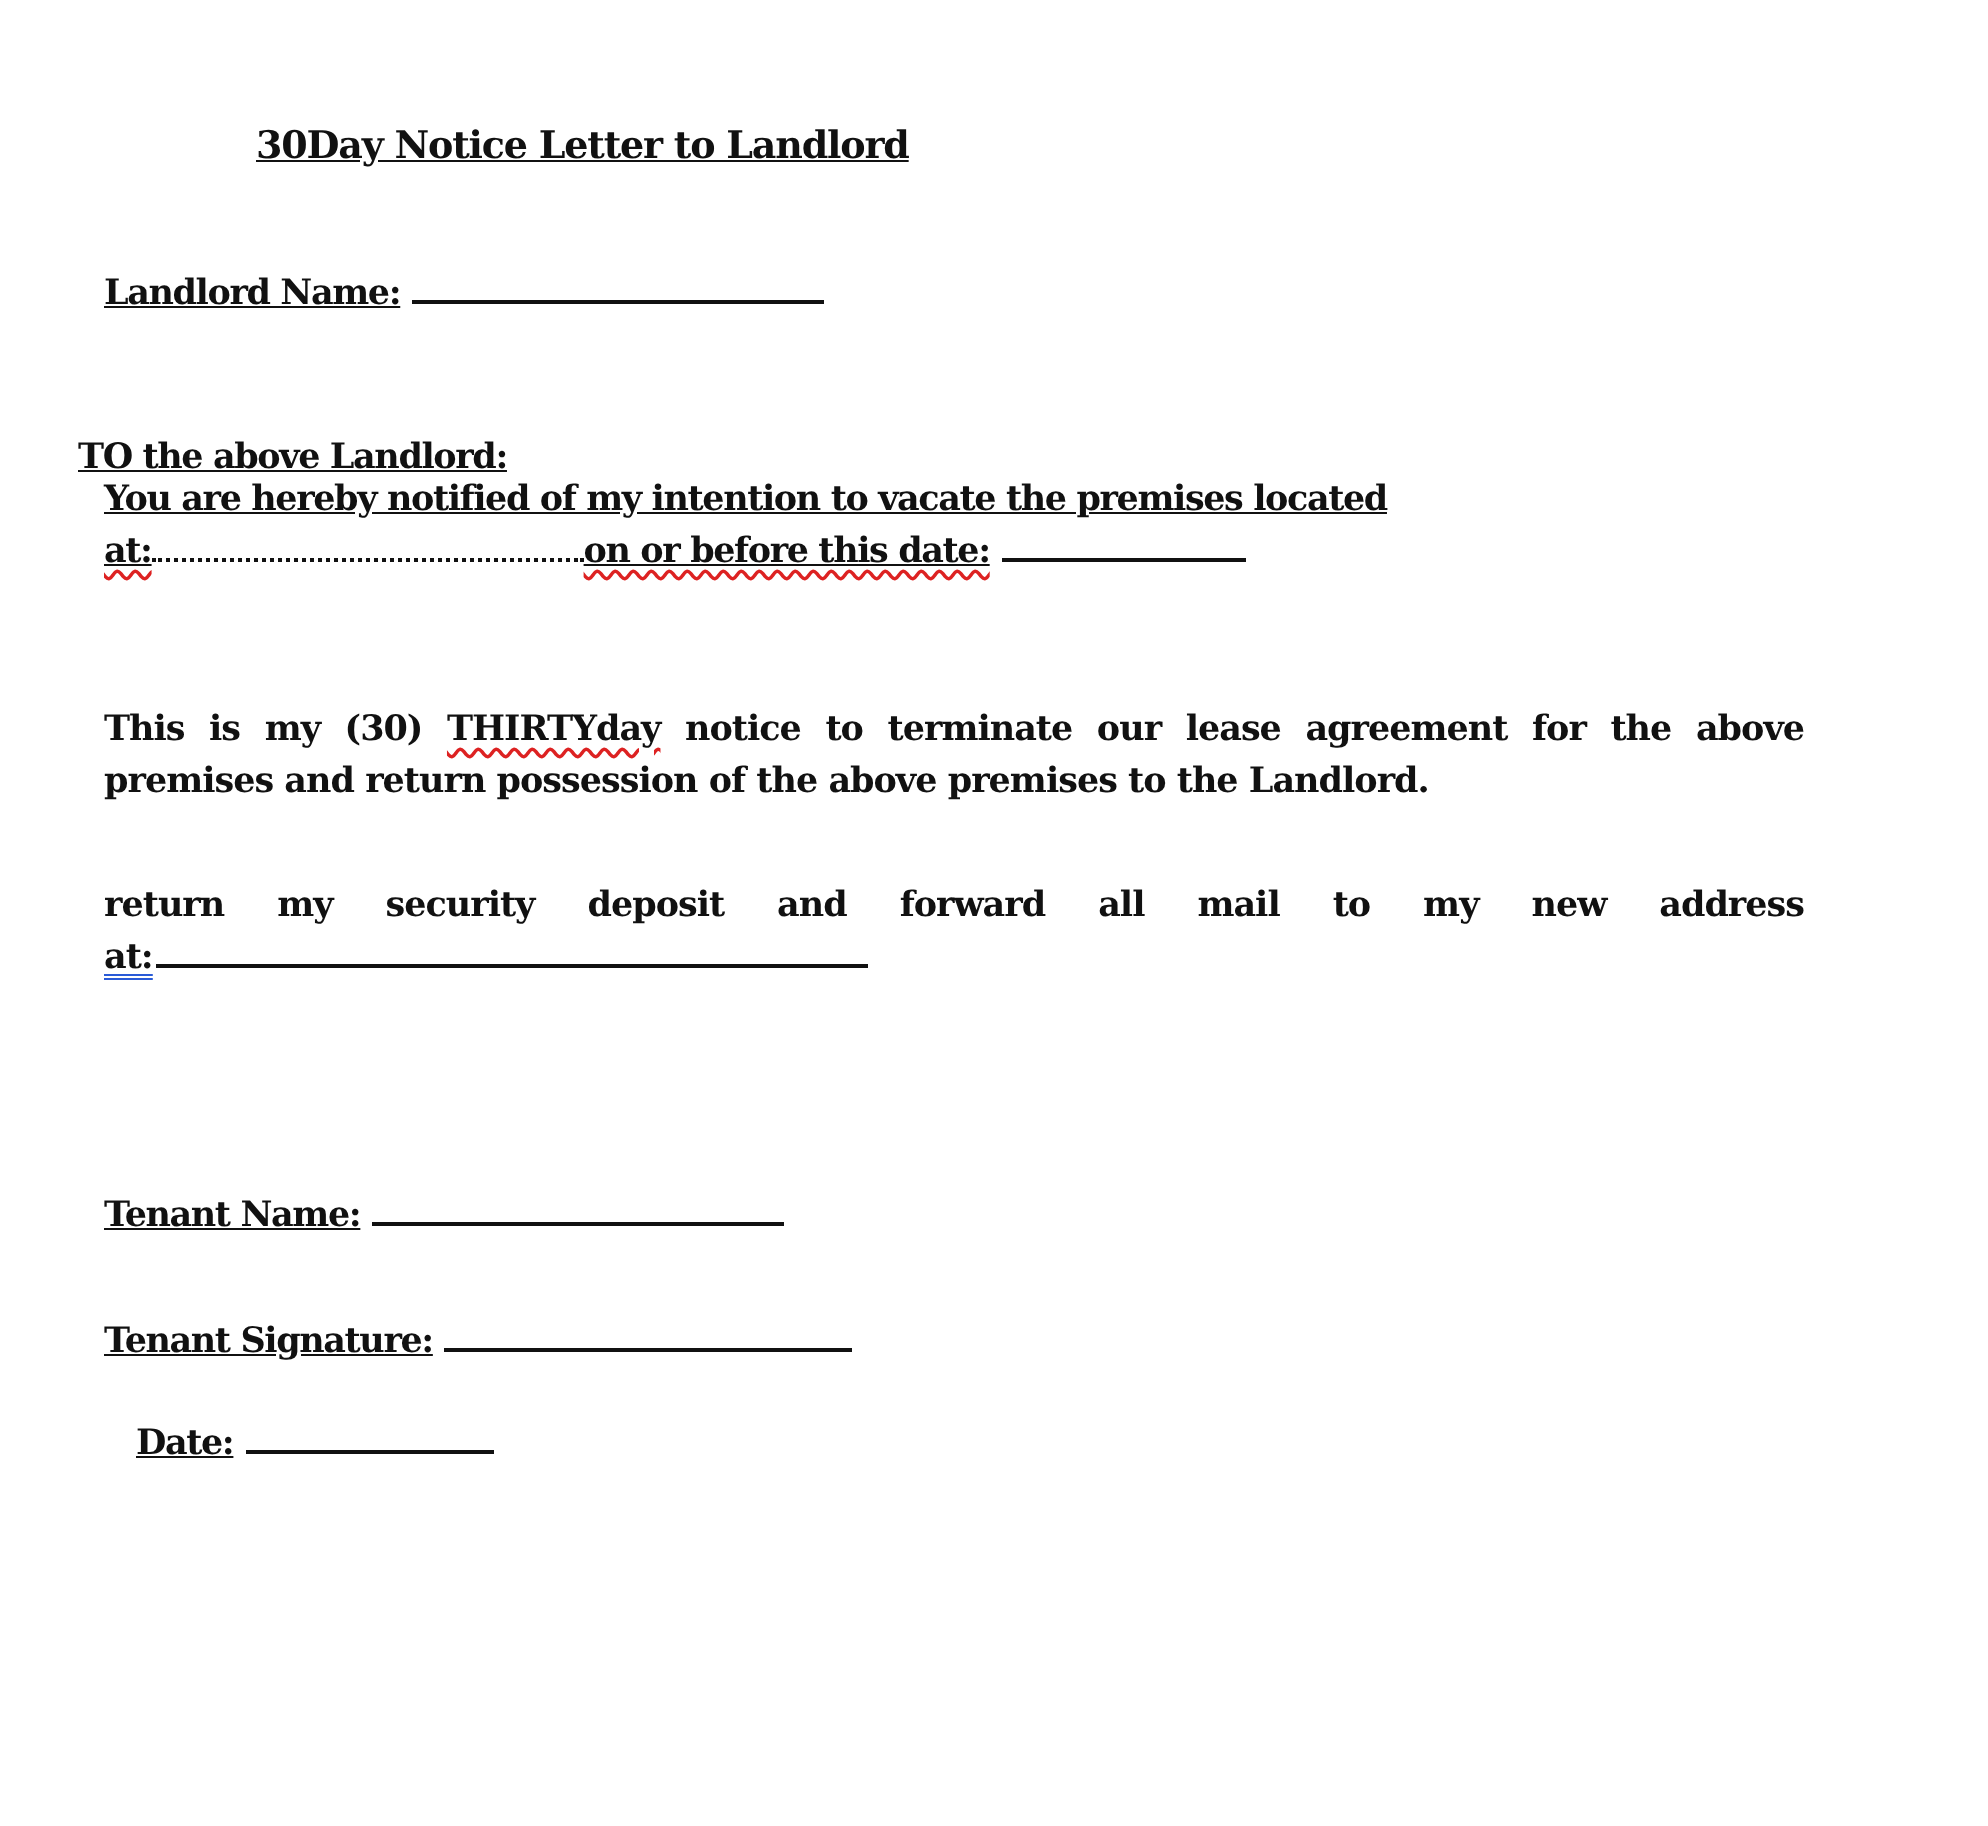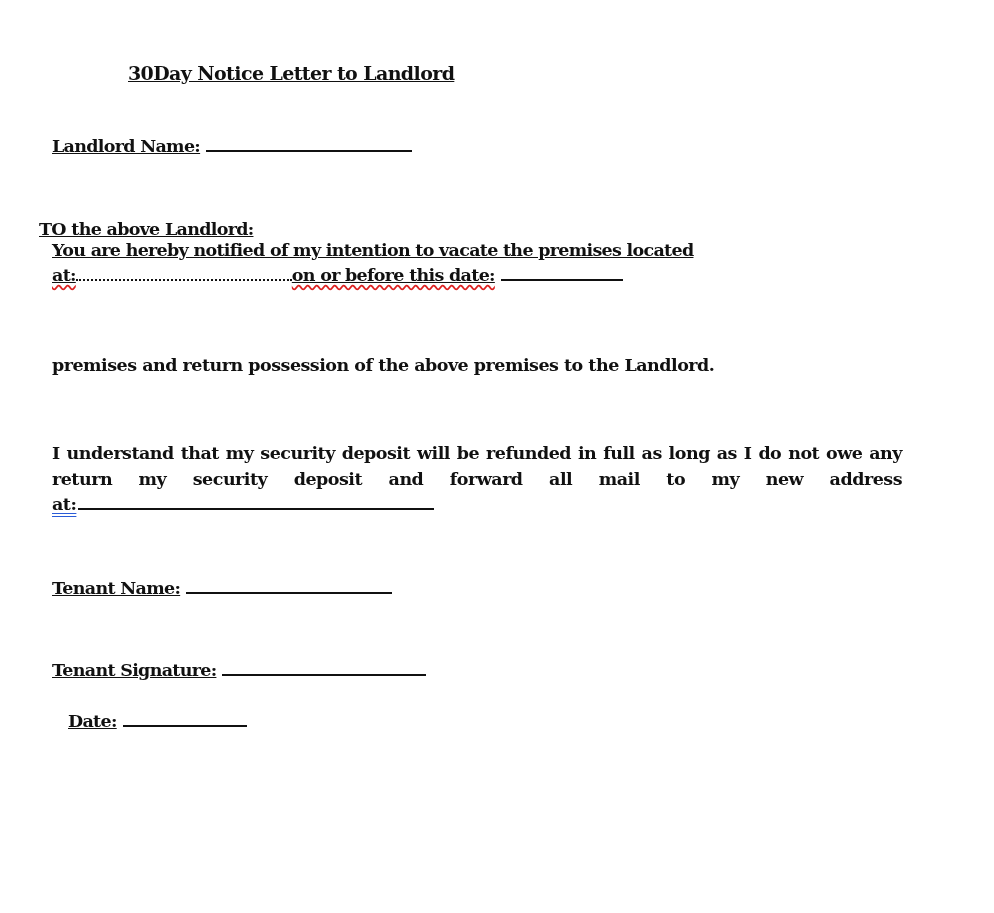--- a/index.html
+++ b/index.html
@@ -27,30 +27,30 @@
 </div>
 
 <div class="abs line" style="left:39px; top:188px;margin-top:31px;">TO the above Landlord:</div>
 
 <div class="abs line" style="left:52px; top:240px;">You are hereby notified of my intention to vacate the premises located</div>
 <div class="abs line" style="left:52px; top:265px;">
   <span class="squiggle-red">at:</span><span class="dotted-blank"></span><span class="squiggle-red">on or before this date:</span><span class="blank" style="width:122px;"></span>
 </div>
 
 <div class="justify" style="top:353px;">
+  <span class="l"><span>This is my (30) </span><span class="squiggle-red">THIRTYday</span><span> notice to terminate our lease agreement for the above</span></span>
   <span class="last">premises and return possession of the above premises to the Landlord.</span>
 </div>
 
 <div class="justify" style="top:441px;">
-  <span class="l">I understand that my security deposit will be refunded in full as long as I do not owe any</span>
   <span class="l">return my security deposit and forward all mail to my new address</span>
   <span class="last"><span class="squiggle-blue">at:</span><span class="blank" style="width:356px; margin-left:2px;"></span></span>
 </div>
 
-<div class="abs line" style="left:52px; top:578px;">
+<div class="abs line" style="left:52px; top:597px;">
   <span>Tenant Name:</span><span class="blank" style="width:206px;"></span>
 </div>
 
 <div class="abs line" style="left:52px; top:660px;">
   <span>Tenant Signature:</span><span class="blank" style="width:204px;"></span>
 </div>
 
 <div class="abs line" style="left:68px; top:711px;">
   <span>Date:</span><span class="blank" style="width:124px;"></span>
 </div>

